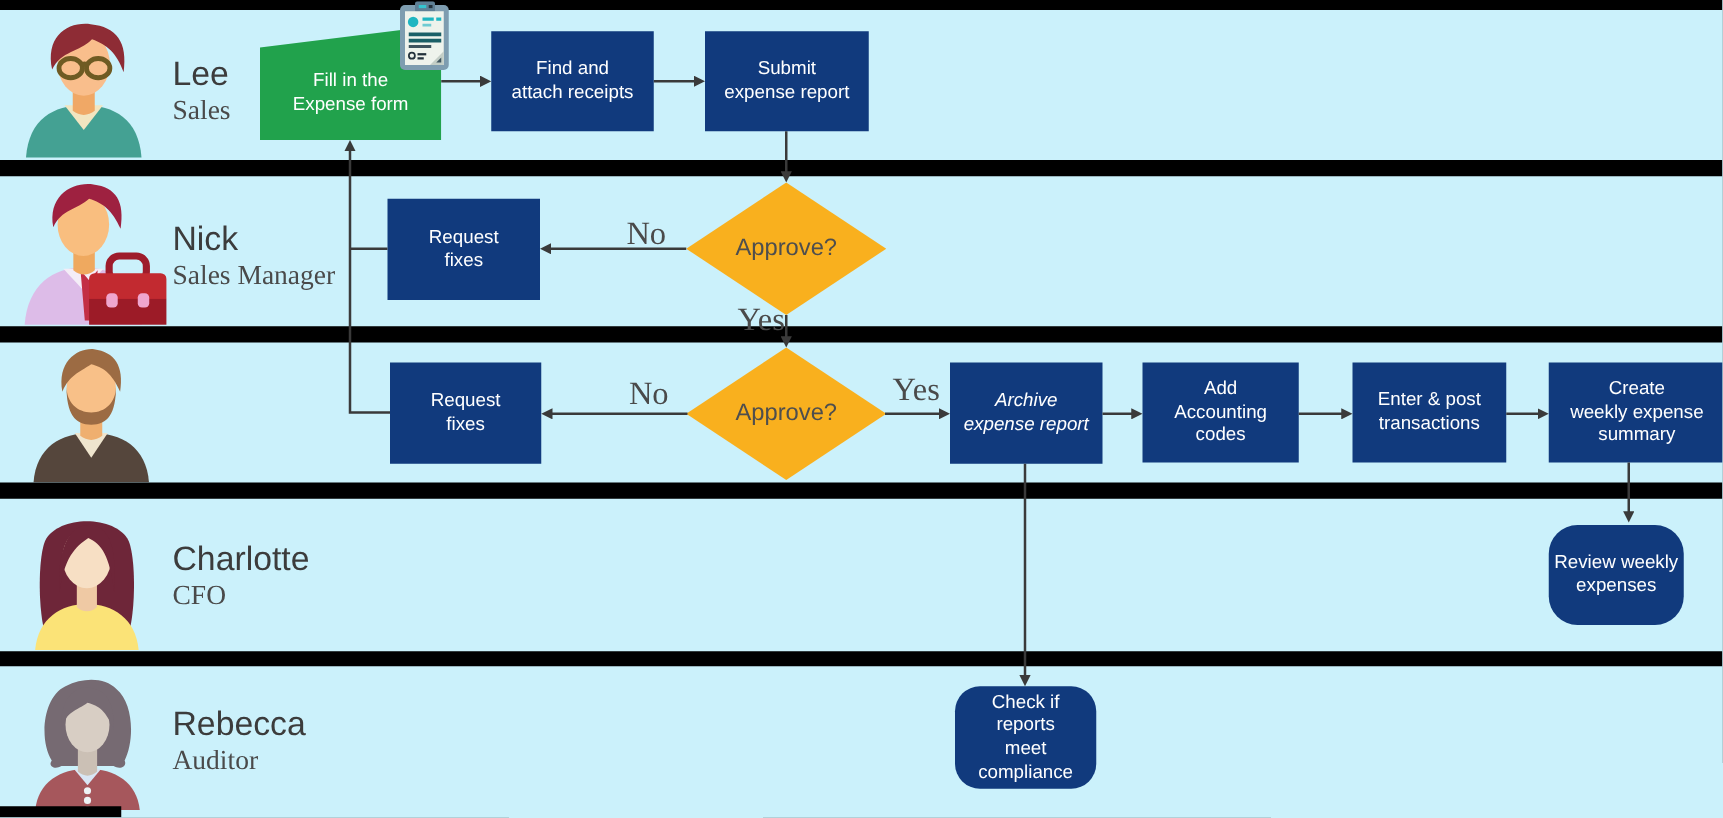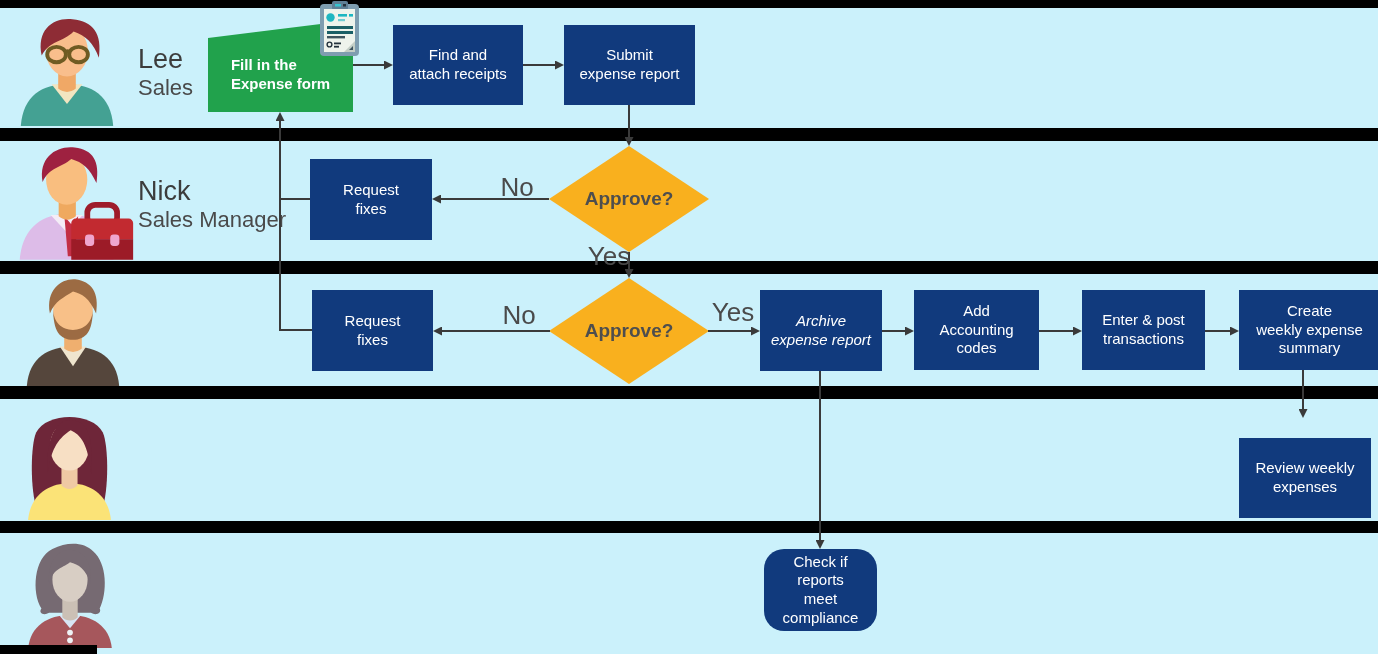--- a/index.html
+++ b/index.html
@@ -4,39 +4,38 @@
 <style>
   html,body{margin:0;padding:0;background:#9db8c0;}
   #canvas{
     position:relative;width:1378px;height:654px;overflow:hidden;
     background:#CBF1FB;
     font-family:"Liberation Sans", sans-serif;
   }
   .bar{position:absolute;left:0;width:1378px;background:#000;z-index:3;}
   .lane-label{position:absolute;left:138px;z-index:2;color:#3c3c3c;line-height:1.12;}
   .lane-name{font-size:27px;color:#3c3c3c;}
-  .lane-role{font-size:22px;color:#4a4a4a;margin-top:2px;}
+  .lane-role{font-size:22px;color:#4a4a4a;margin-top:2px;font-family:Liberation Serif, serif;}
   .avatar{position:absolute;z-index:2;}
   .node{
     position:absolute;z-index:4;background:#113A7D;color:#fff;
     display:flex;align-items:center;justify-content:center;text-align:center;
     font-size:15px;line-height:1.25;white-space:pre-line;
   }
   .shape-label{
     position:absolute;z-index:6;display:flex;align-items:center;justify-content:center;
-    text-align:left;color:#fff;font-size:15px;line-height:1.25;white-space:pre-line;
+    text-align:center;color:#fff;font-size:15px;line-height:1.25;white-space:pre-line;
     pointer-events:none;
-    font-weight:bold;
   }
   .diamond-svg{position:absolute;z-index:4;}
   .diamond-label{color:#4e4e4e;font-size:19px;}
   .green-svg{position:absolute;z-index:4;}
   .edge-label{
     position:absolute;z-index:7;transform:translate(-50%,-50%);
-    color:#4a4a4a;font-size:26px;
+    color:#4a4a4a;font-size:26px;font-family:Liberation Serif, serif;
   }
   #connector-layer{position:absolute;left:0;top:0;z-index:5;pointer-events:none;}
   #clipboard-icon{position:absolute;left:318px;top:1px;z-index:8;}
 </style>
 </head>
 <body>
 
 <div id="canvas">
 
   <div class="bar" style="top:0;height:8px;"></div>
@@ -90,32 +89,40 @@
     <path d="M29,34 C25,12 40,2 52,3 C67,5 74,15 71,34 C65,20 58,16 50,14 C41,20 34,22 29,34 Z" fill="#9C6B43"></path>
   </svg>
 
   <svg class="avatar" style="left:12px;top:404px;" width="115" height="117" viewBox="0 0 100 100">
     <path d="M25,97 C16,88 15,38 21,24 C30,6 70,6 79,24 C85,38 84,88 75,97 Z" fill="#6E2639"></path>
     <path d="M14,100 C16,78 32,68 50,68 C68,68 84,78 86,100 Z" fill="#FBE377"></path>
     <path d="M43,48 h14 v22 c-4,4 -10,4 -14,0 Z" fill="#EFC9A4"></path>
     <ellipse cx="50" cy="36" rx="17" ry="21" fill="#F7DFC4"></ellipse>
     <path d="M31,60 C29,30 38,12 52,13 C66,14 71,28 69,60 C66,34 60,26 51,22 C42,28 34,36 31,60 Z" fill="#6E2639"></path>
   </svg>
+  <div class="lane-label" style="top:432px;">
+    <div class="lane-name">Charlotte</div>
+    <div class="lane-role">CFO</div>
+  </div>
 
   <svg class="avatar" style="left:15px;top:537px;" width="110" height="112" viewBox="0 0 100 100">
     <path d="M24,64 C15,50 17,18 34,10 C48,3 63,4 71,12 C84,23 84,50 77,64 C79,68 74,71 69,68 L31,68 C26,71 21,68 24,64 Z" fill="#766A72"></path>
     <path d="M12,100 C14,80 30,70 50,70 C70,70 86,80 88,100 Z" fill="#A6575C"></path>
     <path d="M40,70 L50,82 L60,70 Z" fill="#D8E6F5"></path>
     <circle cx="50" cy="86" r="2.6" fill="#EEF2F5"></circle>
     <circle cx="50" cy="93" r="2.6" fill="#EEF2F5"></circle>
     <circle cx="50" cy="100" r="2.6" fill="#EEF2F5"></circle>
     <path d="M43,52 h14 v20 c-4,4 -10,4 -14,0 Z" fill="#CBC0B5"></path>
     <ellipse cx="50" cy="38" rx="16" ry="20" fill="#D8CEC4"></ellipse>
     <path d="M31,42 C29,16 44,9 52,11 C64,13 70,22 69,42 C64,28 58,24 50,22 C42,28 34,28 31,42 Z" fill="#766A72"></path>
   </svg>
+  <div class="lane-label" style="top:564px;">
+    <div class="lane-name">Rebecca</div>
+    <div class="lane-role">Auditor</div>
+  </div>
 
   <svg class="green-svg" style="left:208px;top:20px;" width="145" height="92" viewBox="0 0 145 92">
     <polygon points="0,18 145,0 145,92 0,92" fill="#21A24C"></polygon>
   </svg>
   <div class="shape-label" style="left:208px;top:50px;width:145px;height:50px;">Fill in the
 Expense form</div>
 
   <svg id="clipboard-icon" width="44" height="56" viewBox="0 0 44 56">
     <rect x="2" y="3" width="39" height="52" rx="4" fill="#7E9DB0"></rect>
     <rect x="14" y="0" width="16" height="9" rx="2" fill="#5E7F95"></rect>
@@ -147,21 +154,21 @@
   <div class="node" style="left:760px;top:290px;width:122px;height:81px;font-style:italic;">Archive
 expense report</div>
   <div class="node" style="left:914px;top:290px;width:125px;height:80px;">Add
 Accounting
 codes</div>
   <div class="node" style="left:1082px;top:290px;width:123px;height:80px;">Enter &amp; post
 transactions</div>
   <div class="node" style="left:1239px;top:290px;width:141px;height:80px;">Create
 weekly expense
 summary</div>
-  <div class="node" style="left:1239px;top:438px;width:132px;height:80px;">Review weekly
+  <div class="node" style="left:1239px;top:420px;width:108px;height:80px;border-radius:23px;">Review weekly
 expenses</div>
   <div class="node" style="left:764px;top:549px;width:113px;height:82px;border-radius:20px;">Check if
 reports
 meet
 compliance</div>
 
   <svg class="diamond-svg" style="left:549px;top:146px;" width="160" height="106" viewBox="0 0 160 106">
     <polygon points="80,0 160,53 80,106 0,53" fill="#F9B01E"></polygon>
   </svg>
   <div class="shape-label diamond-label" style="left:549px;top:146px;width:160px;height:106px;">Approve?</div>

